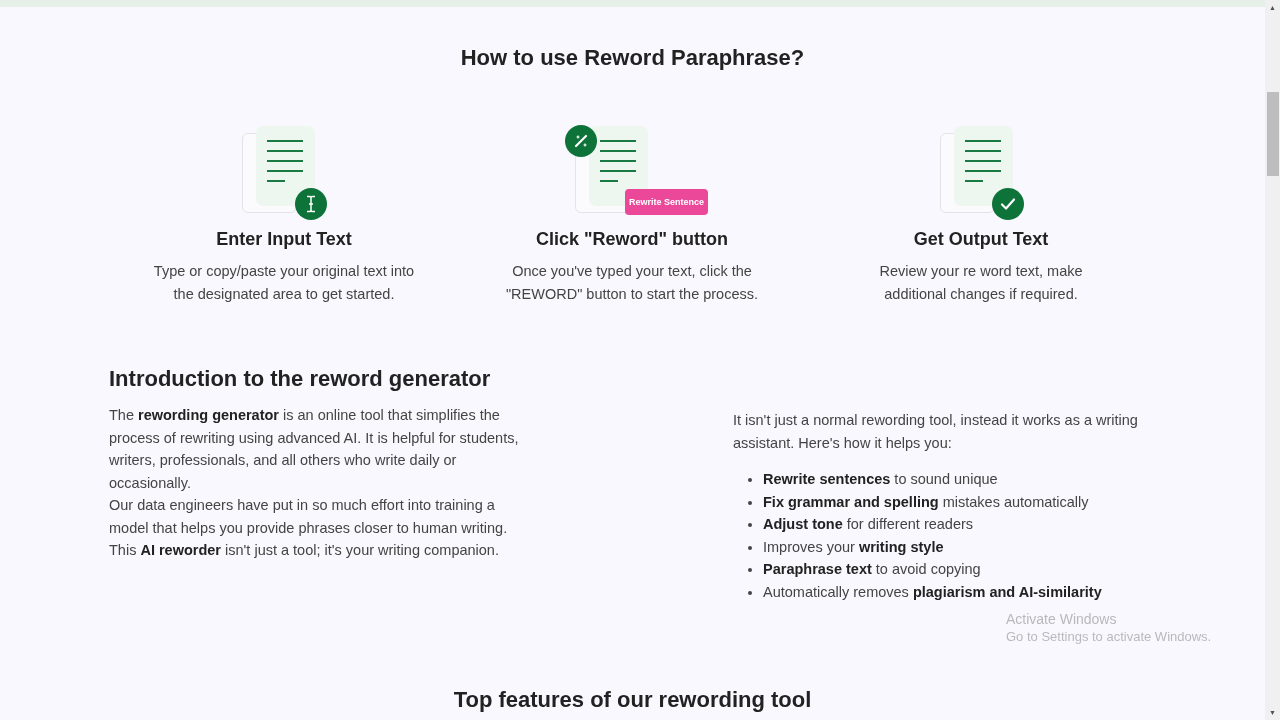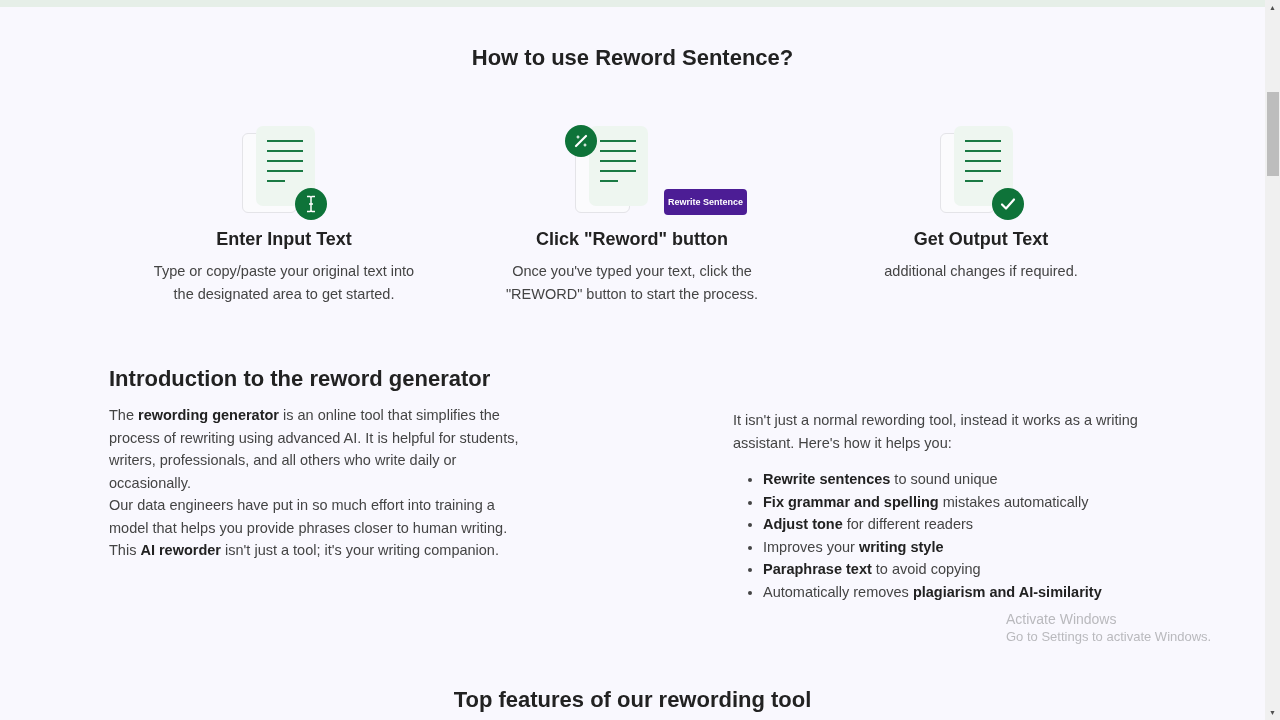--- a/index.html
+++ b/index.html
@@ -36,22 +36,22 @@
     position: absolute; left: 26px; top: 8px; width: 59px; height: 80px;
     border-radius: 7px; background: #eef6f0;
   }
   .doc-line { position: absolute; left: 11px; height: 2px; background: #1a7a44; width: 36px; }
   .badge {
     position: absolute; width: 32px; height: 32px; border-radius: 50%;
     background: #0e7339; color: #fff; display: flex; align-items: center; justify-content: center;
   }
   .rewrite-pill {
     position: absolute; left: 62px; top: 71px; width: 83px; height: 26px;
-    background: #4c1d95; color: #fff; font-size: 9px; font-weight: bold;
-    border-radius: 4px; display: flex; align-items: center; justify-content: center; margin-left: 39px;
+    background: #ec4899; color: #fff; font-size: 9px; font-weight: bold;
+    border-radius: 4px; display: flex; align-items: center; justify-content: center;
   }
 
   .intro-left { position: absolute; left: 109px; top: 366px; width: 420px; }
   .intro-title { font-size: 22px; font-weight: bold; color: #222; margin-bottom: 12px; }
   .para { font-size: 14.5px; color: #444; line-height: 22.5px; }
   .para b { color: #222; }
   .para + .para { }
 
   .intro-right { position: absolute; left: 733px; top: 373px; width: 430px; margin-top: 36px; }
   .bullets { list-style: disc; margin: 14px 0 15px 30px; font-size: 14.5px; color: #444; line-height: 22.5px; }
@@ -77,21 +77,21 @@
   .wm-title { font-size: 14px; }
   .wm-sub { font-size: 13px; margin-top: 2px; }
 </style>
 </head>
 <body>
 
 <div class="top-strip"></div>
 
 <div class="page"></div>
 
-<h2 class="how-title">How to use Reword Sentence?</h2>
+<h2 class="how-title">How to use Reword Paraphrase?</h2>
 
 <div class="steps">
 
   <div class="step" style="left:124px;">
     <div class="icon-wrap" style="left:106px;">
       <div class="doc-back"></div>
       <div class="doc-front">
         <div class="doc-line" style="top:14px;"></div>
         <div class="doc-line" style="top:24px;"></div>
         <div class="doc-line" style="top:34px;"></div>
@@ -147,20 +147,21 @@
         <div class="doc-line" style="top:54px;width:18px;"></div>
       </div>
       <div class="badge" style="left:64px;top:70px;">
         <svg width="16" height="14" viewBox="0 0 16 14">
             <path d="M2 7.5l4 4 8-9" stroke="#fff" stroke-width="2.2" fill="none" stroke-linecap="round" stroke-linejoin="round"></path>
           </svg>
       </div>
     </div>
     <div class="step-title">Get Output Text</div>
     <div class="step-desc">
+      <div>Review your re word text, make</div>
       <div>additional changes if required.</div>
     </div>
   </div>
 </div>
 
 <div class="intro-left">
   <h2 class="intro-title">Introduction to the reword generator</h2>
   <p class="para"><span>The </span><b>rewording generator</b><span> is an online tool that simplifies the process of rewriting using advanced AI. It is helpful for students, writers, professionals, and all others who write daily or occasionally.</span></p>
   <p class="para"><span>Our data engineers have put in so much effort into training a model that helps you provide phrases closer to human writing. This </span><b>AI reworder</b><span> isn't just a tool; it's your writing companion.</span></p>
 </div>

